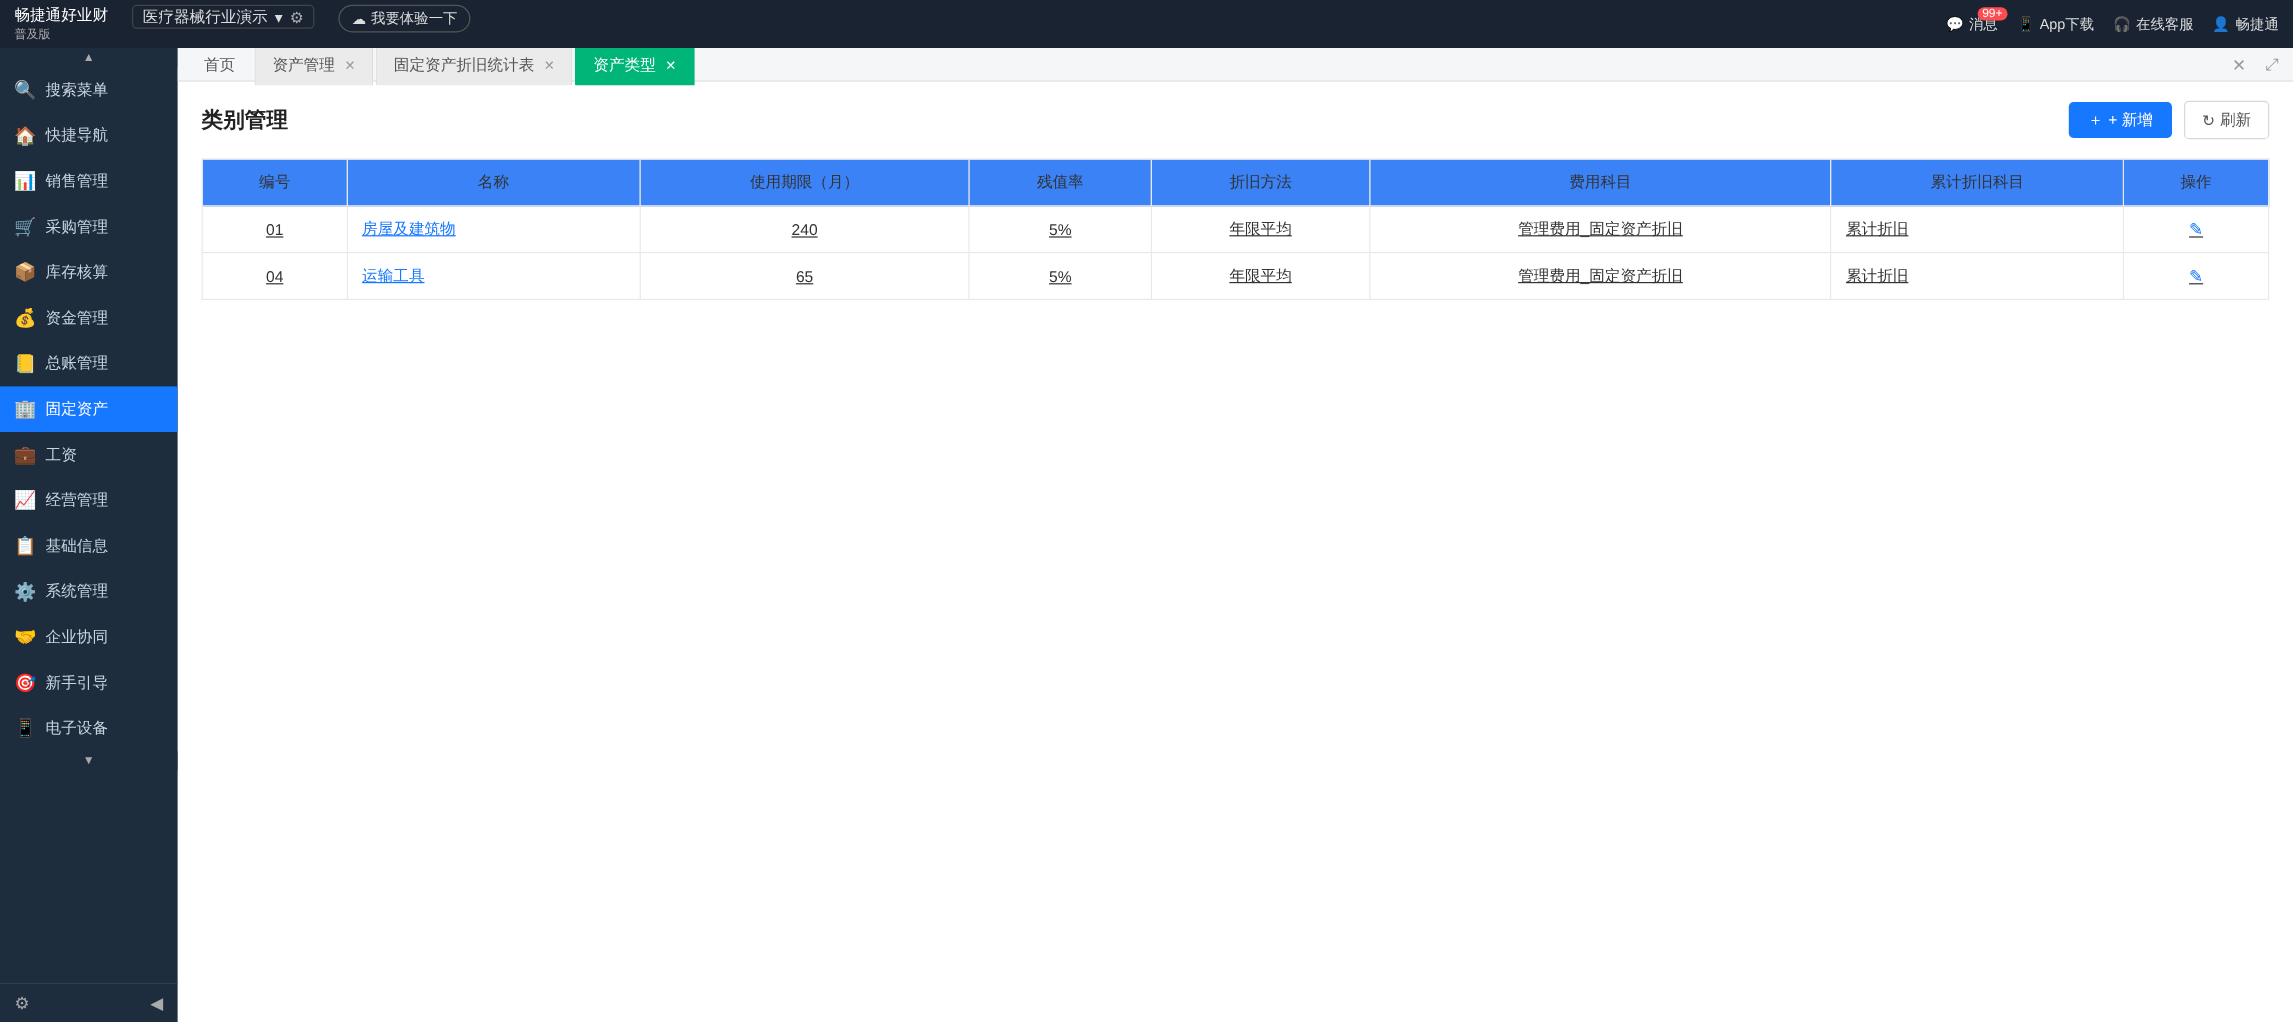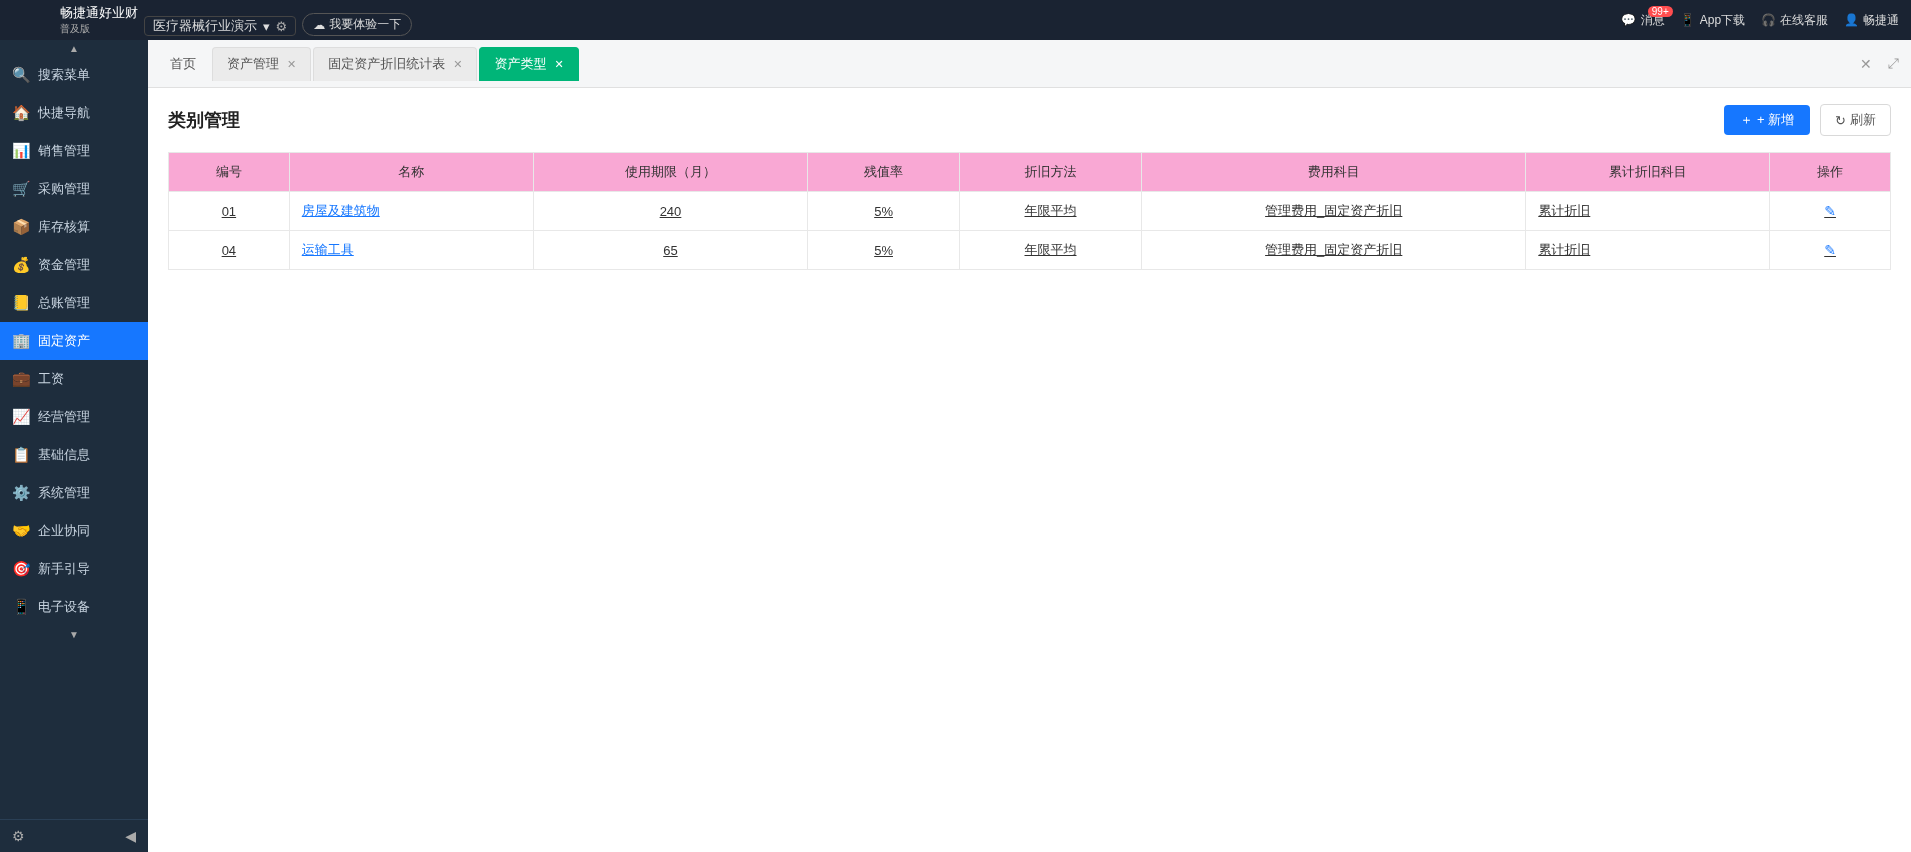--- a/index.html
+++ b/index.html
@@ -9,21 +9,21 @@
     .topbar {
       height: 40px;
       background: #1a2332;
       display: flex;
       align-items: center;
       padding: 0 12px;
       color: #fff;
       flex-shrink: 0;
       justify-content: space-between;
     }
-    .topbar-left { display: flex; align-items: flex-end; gap: 6px; margin-left: 48px; }
+    .topbar-left { display: flex; align-items: flex-start; gap: 20px; }
     .topbar-logo { font-size: 13px; color: #fff; white-space: nowrap; }
     .topbar-logo .version { font-size: 10px; color: #aaa; }
     .topbar-company { display: flex; align-items: center; gap: 6px; color: #ddd; font-size: 13px; border: 1px solid #444; border-radius: 4px; padding: 0 8px; cursor: pointer; }
     .topbar-company .gear-btn { color: #aaa; cursor: pointer; }
     .topbar-try { display: flex; align-items: center; gap: 4px; color: #ddd; font-size: 12px; border: 1px solid #555; border-radius: 12px; padding: 2px 10px; cursor: pointer; }
     .topbar-right { display: flex; align-items: center; gap: 16px; color: #ddd; font-size: 12px; }
     .topbar-right-item { display: flex; align-items: center; gap: 4px; cursor: pointer; position: relative; }
     .badge { background: #ff4d4f; color: #fff; border-radius: 8px; font-size: 10px; padding: 0 4px; min-width: 16px; text-align: right; position: absolute; top: -6px; right: -8px; }
 
     
@@ -62,21 +62,21 @@
     .sidebar-item.active { background: #1677ff; color: #fff; }
     .sidebar-item .icon { font-size: 15px; width: 18px; text-align: center; }
     .sidebar-bottom { margin-top: auto; border-top: 1px solid #2a3f55; display: flex; align-items: center; justify-content: space-between; padding: 8px 12px; }
     .sidebar-bottom-icon { color: #aaa; cursor: pointer; font-size: 14px; }
 
     
     .content-area { flex: 1; display: flex; flex-direction: column; overflow: hidden; background: #fff; }
 
     
     .tabbar {
-      height: 48px;
+      height: 28px;
       background: #f5f6f7;
       border-bottom: 1px solid #e0e0e0;
       display: flex;
       align-items: center;
       padding: 0 8px;
       gap: 2px;
       flex-shrink: 0;
       position: relative;
     }
     .tab {
@@ -105,21 +105,21 @@
     
     .page-header { display: flex; align-items: center; justify-content: space-between; margin-bottom: 16px; }
     .page-title { font-size: 18px; font-weight: bold; color: #222; }
     .page-actions { display: flex; align-items: center; gap: 10px; }
     .btn-primary { background: #1677ff; color: #fff; border: none; border-radius: 4px; padding: 6px 16px; cursor: pointer; font-size: 13px; display: flex; align-items: center; gap: 4px; }
     .btn-default { background: #fff; color: #555; border: 1px solid #d9d9d9; border-radius: 4px; padding: 6px 14px; cursor: pointer; font-size: 13px; display: flex; align-items: center; gap: 4px; }
 
     
     .data-table { width: 100%; border-collapse: collapse; }
     .data-table th {
-      background: #f9a8d4;
+      background: #3b82f6;
       border: 1px solid #e8e8e8;
       padding: 10px 12px;
       text-align: center;
       font-weight: 500;
       color: #333;
       font-size: 13px;
     }
     .data-table td {
       border: 1px solid #e8e8e8;
       padding: 10px 12px;

